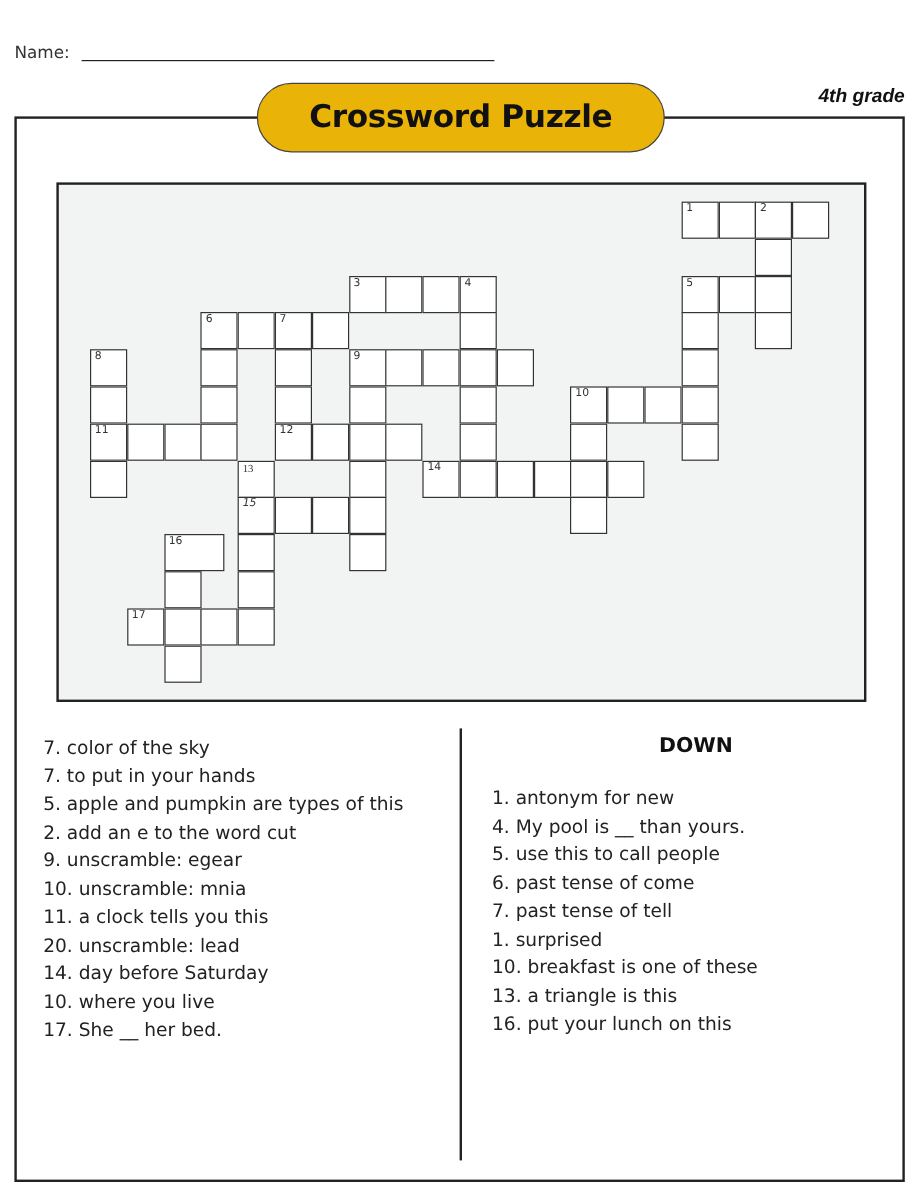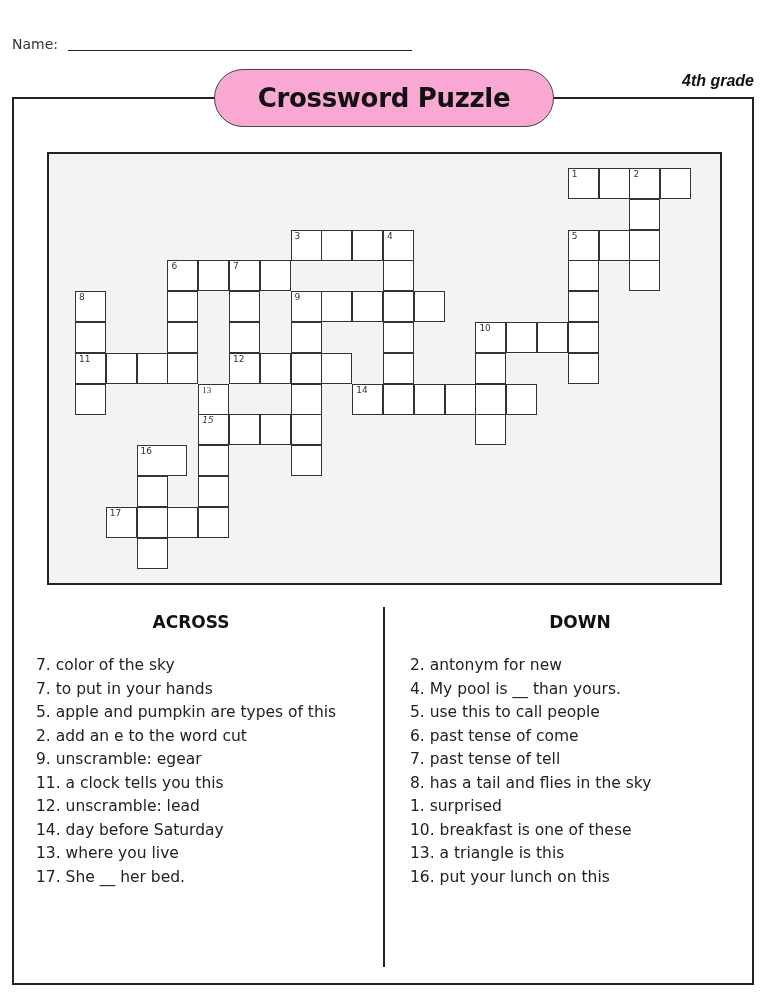--- a/index.html
+++ b/index.html
@@ -6,21 +6,21 @@
   body { width: 768px; height: 1002px; position: relative; overflow: hidden;
          font-family: "DejaVu Sans", sans-serif; color: #222; }
   .name-label { position: absolute; left: 12px; top: 36px; font-size: 14px; color: #333; }
   .name-line { position: absolute; left: 68px; top: 50px; width: 344px; height: 0;
                border-bottom: 1.5px solid #222; }
   .grade { position: absolute; right: 14px; top: 72px; font-size: 16px; font-weight: bold;
            font-style: italic; font-family: "Liberation Sans", sans-serif; color: #111; }
   .frame { position: absolute; left: 12px; top: 97px; width: 742px; height: 888px;
            border: 2px solid #222; box-sizing: border-box; }
   .title-pill { position: absolute; left: 214px; top: 69px; width: 340px; height: 58px;
-                border: 1.5px solid #444; border-radius: 30px; background: #f9a8d4;
+                border: 1.5px solid #444; border-radius: 30px; background: #eab308;
                 display: flex; align-items: center; justify-content: center;
                 font-size: 26px; font-weight: bold; color: #111; box-sizing: border-box;
                 font-family: "DejaVu Sans", sans-serif; letter-spacing: -0.3px; }
   .grid-panel { position: absolute; left: 47px; top: 152px; width: 675px; height: 433px;
                 background: #f2f3f3; border: 2px solid #222; box-sizing: border-box; }
   .cell { position: absolute; width: 31px; height: 31px; background: #fff;
           border: 1px solid #333; box-sizing: border-box; }
   .cell-num { position: absolute; left: 3px; top: 1px; font-size: 9px; color: #333; line-height: 1; }
   .clue-col { position: absolute; top: 612px; }
   .clue-head { font-weight: bold; font-size: 17px; text-align: center; color: #111; margin-bottom: 22px; }
@@ -143,44 +143,43 @@
     <div class="cell" style="left: 56.8px; top: 352.8px;">
       <span class="cell-num">17</span>
     </div>
     <div class="cell" style="left: 87.6px; top: 352.8px;"></div>
     <div class="cell" style="left: 118.4px; top: 352.8px;"></div>
     <div class="cell" style="left: 149.2px; top: 352.8px;"></div>
     <div class="cell" style="left: 87.6px; top: 383.6px;"></div>
   </div>
 
 <div class="clue-col across">
-  <div class="clue-head">ACROSS</div>
   <ul class="clue-list">
     <li class="clue-item">7. color of the sky</li>
     <li class="clue-item">7. to put in your hands</li>
     <li class="clue-item">5. apple and pumpkin are types of this</li>
     <li class="clue-item">2. add an e to the word cut</li>
     <li class="clue-item">9. unscramble: egear</li>
+    <li class="clue-item">10. unscramble: mnia</li>
     <li class="clue-item">11. a clock tells you this</li>
-    <li class="clue-item">12. unscramble: lead</li>
+    <li class="clue-item">20. unscramble: lead</li>
     <li class="clue-item">14. day before Saturday</li>
-    <li class="clue-item">13. where you live</li>
+    <li class="clue-item">10. where you live</li>
     <li class="clue-item">17. She __ her bed.</li>
   </ul>
 </div>
 
 <div class="divider"></div>
 
 <div class="clue-col down">
   <div class="clue-head">DOWN</div>
   <ul class="clue-list">
-    <li class="clue-item">2. antonym for new</li>
+    <li class="clue-item">1. antonym for new</li>
     <li class="clue-item">4. My pool is __ than yours.</li>
     <li class="clue-item">5. use this to call people</li>
     <li class="clue-item">6. past tense of come</li>
     <li class="clue-item">7. past tense of tell</li>
-    <li class="clue-item">8. has a tail and flies in the sky</li>
     <li class="clue-item">1. surprised</li>
     <li class="clue-item">10. breakfast is one of these</li>
     <li class="clue-item">13. a triangle is this</li>
     <li class="clue-item">16. put your lunch on this</li>
   </ul>
 </div>
 
 </body></html>

